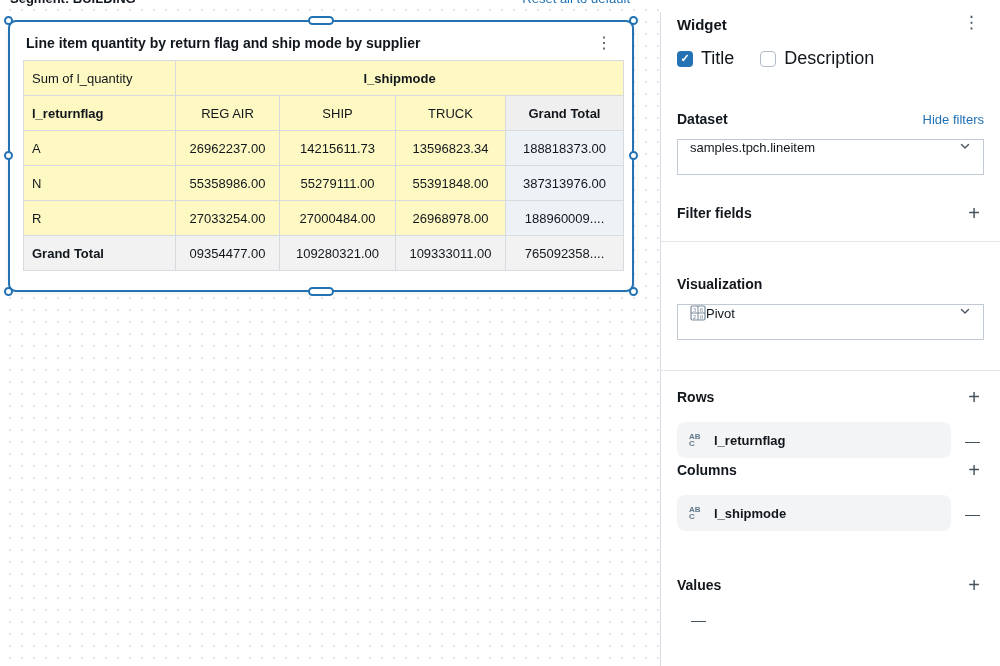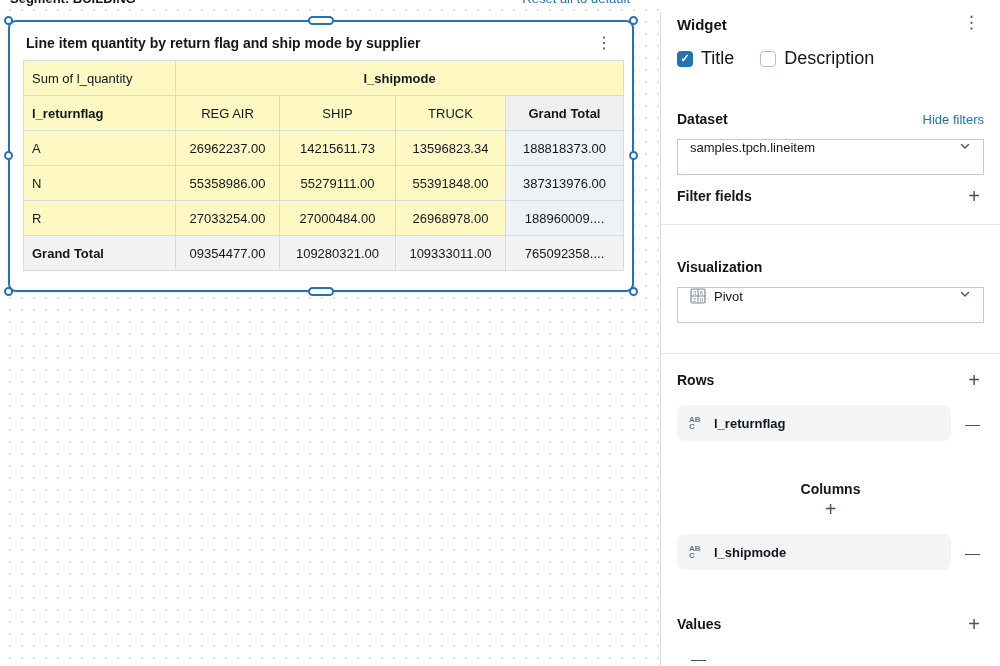--- a/index.html
+++ b/index.html
@@ -67,21 +67,21 @@
   .checkbox.checked { background:#2272B4; color:#fff; font-size:11px; font-weight:bold; }
   .checkbox.unchecked { background:#fff; border:1px solid #b3bcc6; }
   .check-label { font-size:18px; margin-right:18px; }
 
   .section-label { font-size:14px; font-weight:bold; }
   .link { font-size:13px; color:#2272B4; cursor:pointer; }
 
   .dropdown { margin-top:12px; height:36px; border:1px solid #c1c9d2; border-radius:0;
     display:flex; align-items:flex-start; justify-content:space-between;
     padding:0 12px; font-size:13px; cursor:pointer; background:#fff; }
-  .dd-left { display:flex; align-items:center; gap:8px; }
+  .dd-left { display:flex; align-items:center; gap:0; }
 
   .divider { border:none; border-top:1px solid #e2e6ea; margin:16px -16px 0 -16px; }
 
   .pill-row { display:flex; align-items:center; margin-top:13px; }
   .pill { flex:1; height:36px; background:#f3f4f6; border-radius:8px;
     display:flex; align-items:center; gap:9px; padding:0 12px; cursor:pointer; }
   .pill-label { font-size:13px; font-weight:bold; }
   .pill-row .icon-btn { margin-left:10px; }
 
   .type-icon { color:#617889; font-size:8px; line-height:7px; font-weight:bold;
@@ -192,21 +192,21 @@
       <div class="link">Hide filters</div>
     </div>
 
     <div class="dropdown">
       <span>samples.tpch.lineitem</span>
       <svg class="chev" width="12" height="12" viewBox="0 0 12 12">
           <path d="M2.5 4.5 L6 8 L9.5 4.5" fill="none" stroke="#44535f" stroke-width="1.4" stroke-linecap="round" stroke-linejoin="round"></path>
         </svg>
     </div>
 
-    <div class="panel-row" style="margin-top:9px;gap:48px;">
+    <div class="panel-row" style="margin-top:26px;gap:48px;">
       <div class="section-label">Filter fields</div>
       <button class="icon-btn icon-plus">+</button>
     </div>
 
     <hr class="divider">
 
     <div class="panel-row" style="margin-top:34px;">
       <div class="section-label">Visualization</div>
     </div>
 
@@ -237,21 +237,21 @@
     <div class="pill-row">
       <div class="pill">
         <span class="type-icon">
           <span>AB</span><br><span>C</span>
         </span>
         <span class="pill-label">l_returnflag</span>
       </div>
       <button class="icon-btn icon-minus">—</button>
     </div>
 
-    <div class="panel-row" style="margin-top:40px;flex-direction:column;">
+    <div class="panel-row" style="">
       <div class="section-label">Columns</div>
       <button class="icon-btn icon-plus">+</button>
     </div>
     <div class="pill-row">
       <div class="pill">
         <span class="type-icon">
           <span>AB</span><br><span>C</span>
         </span>
         <span class="pill-label">l_shipmode</span>
       </div>

